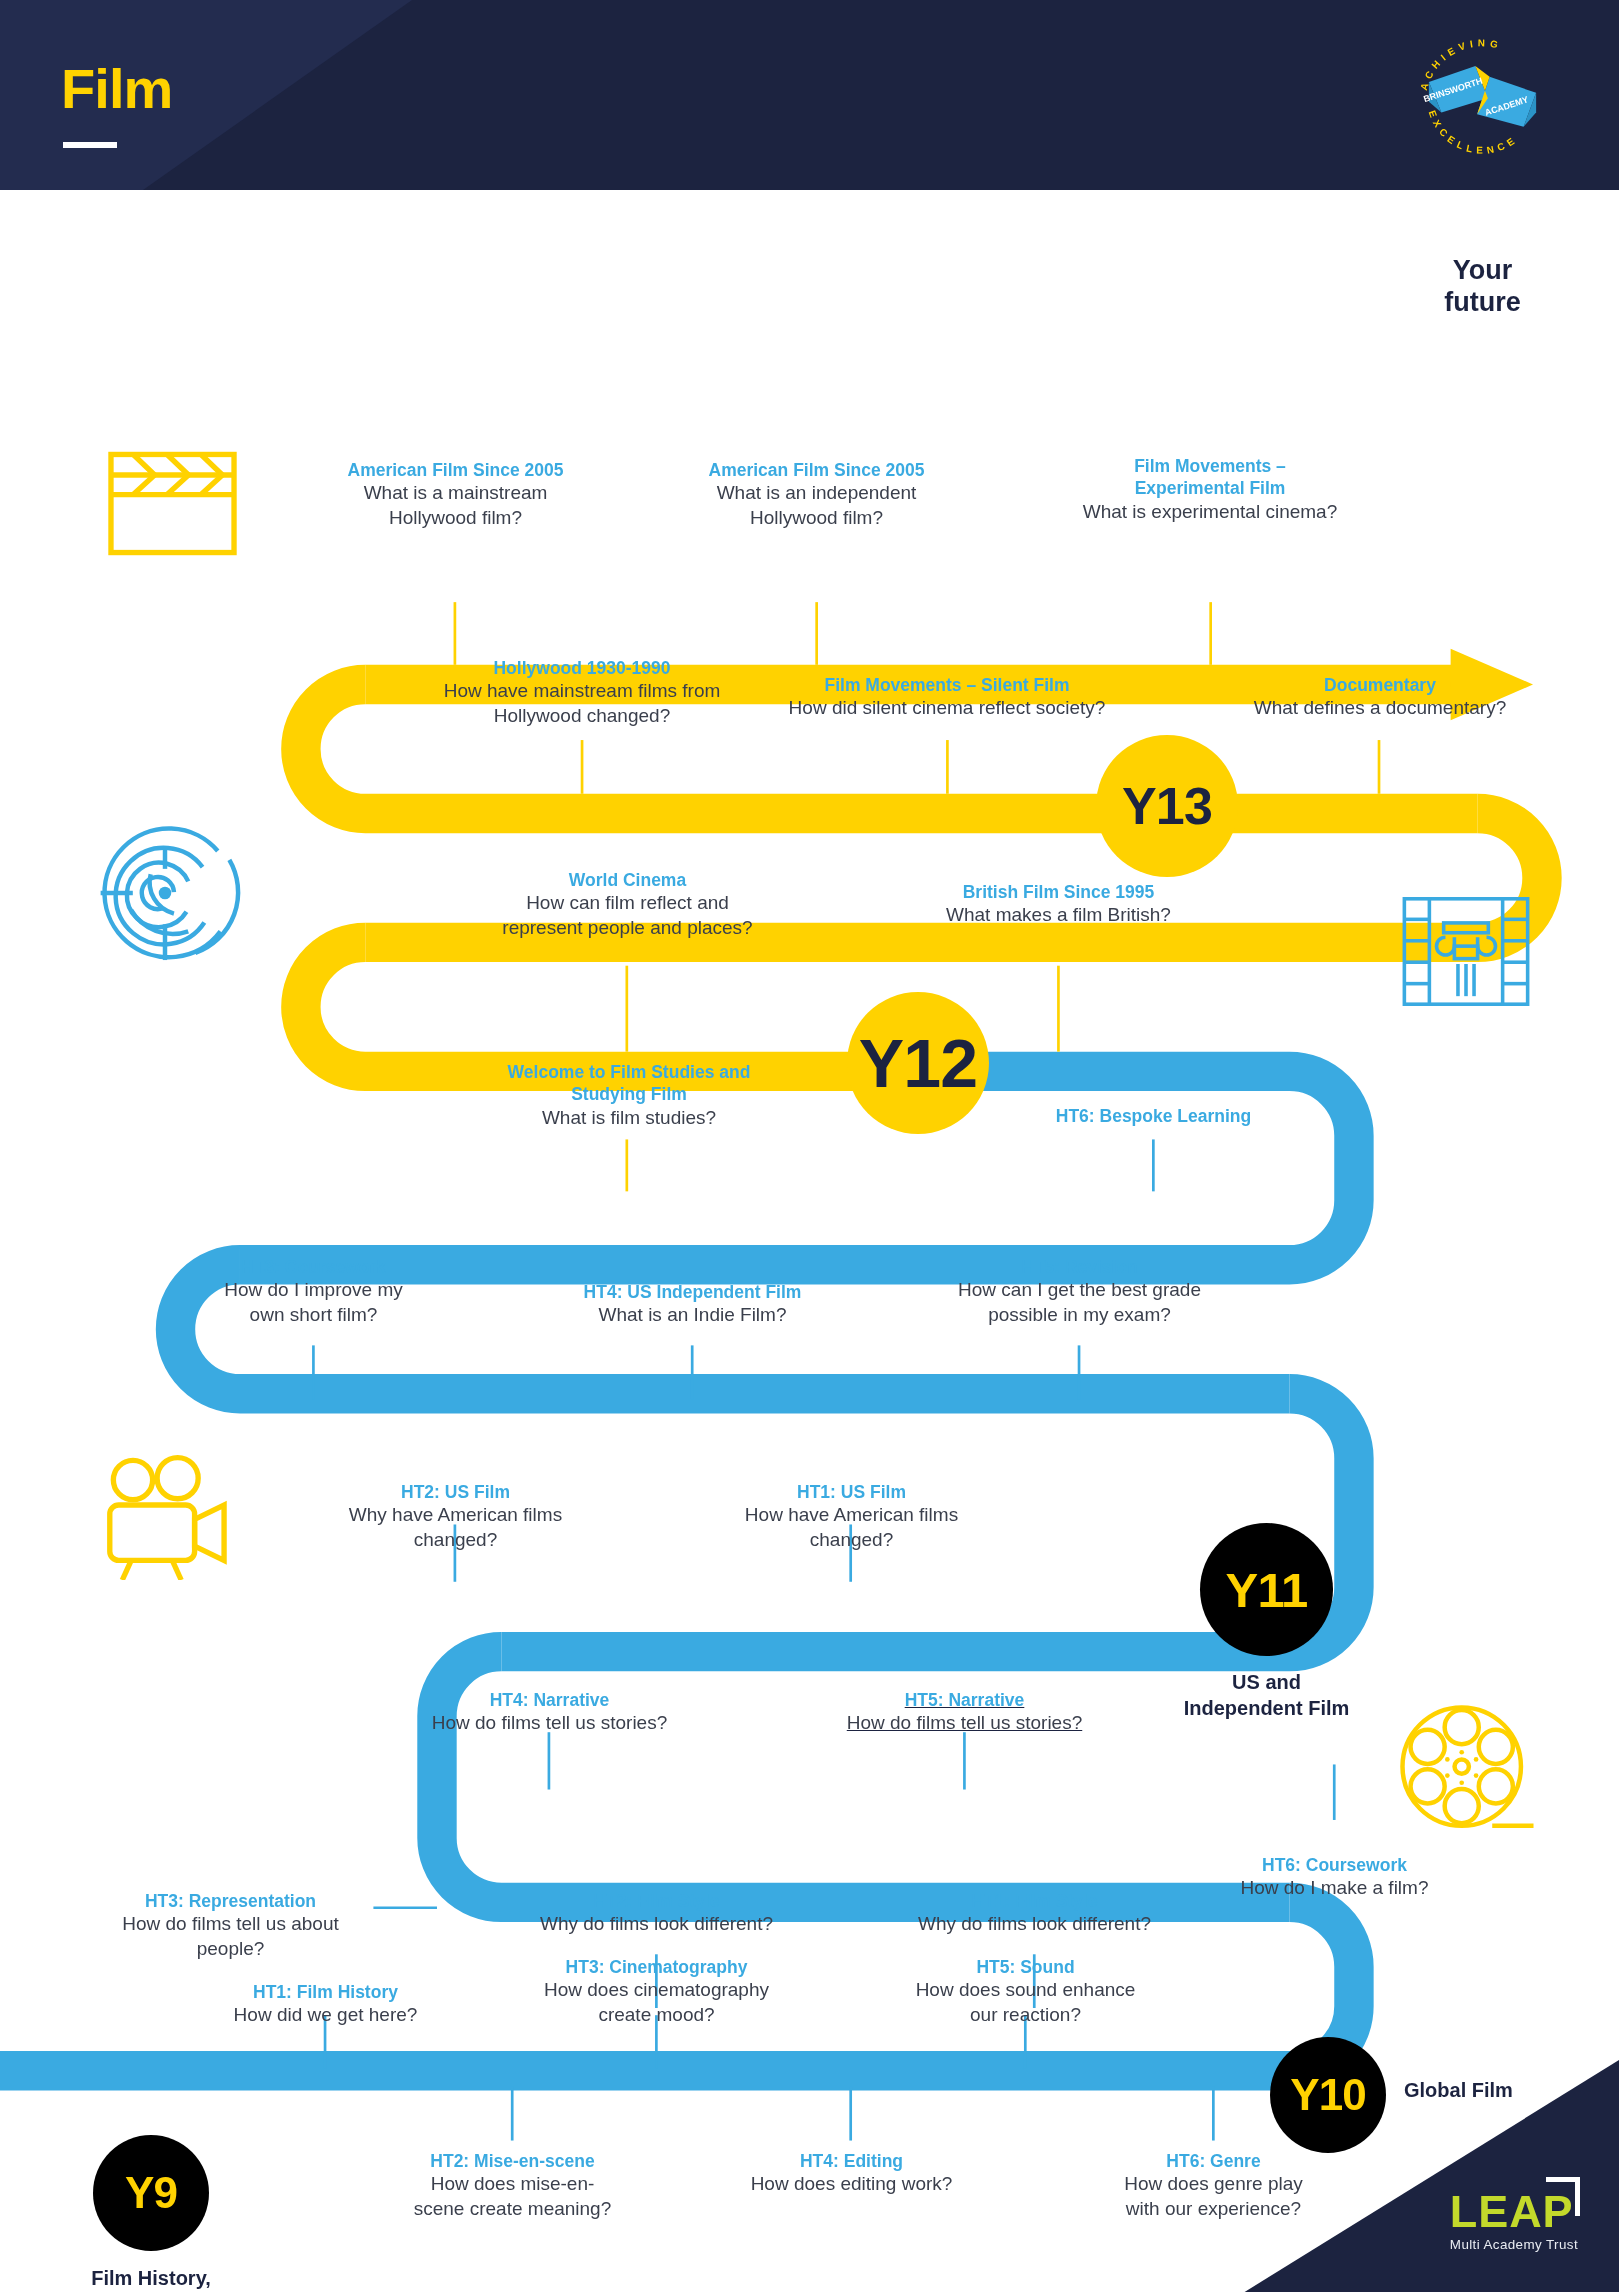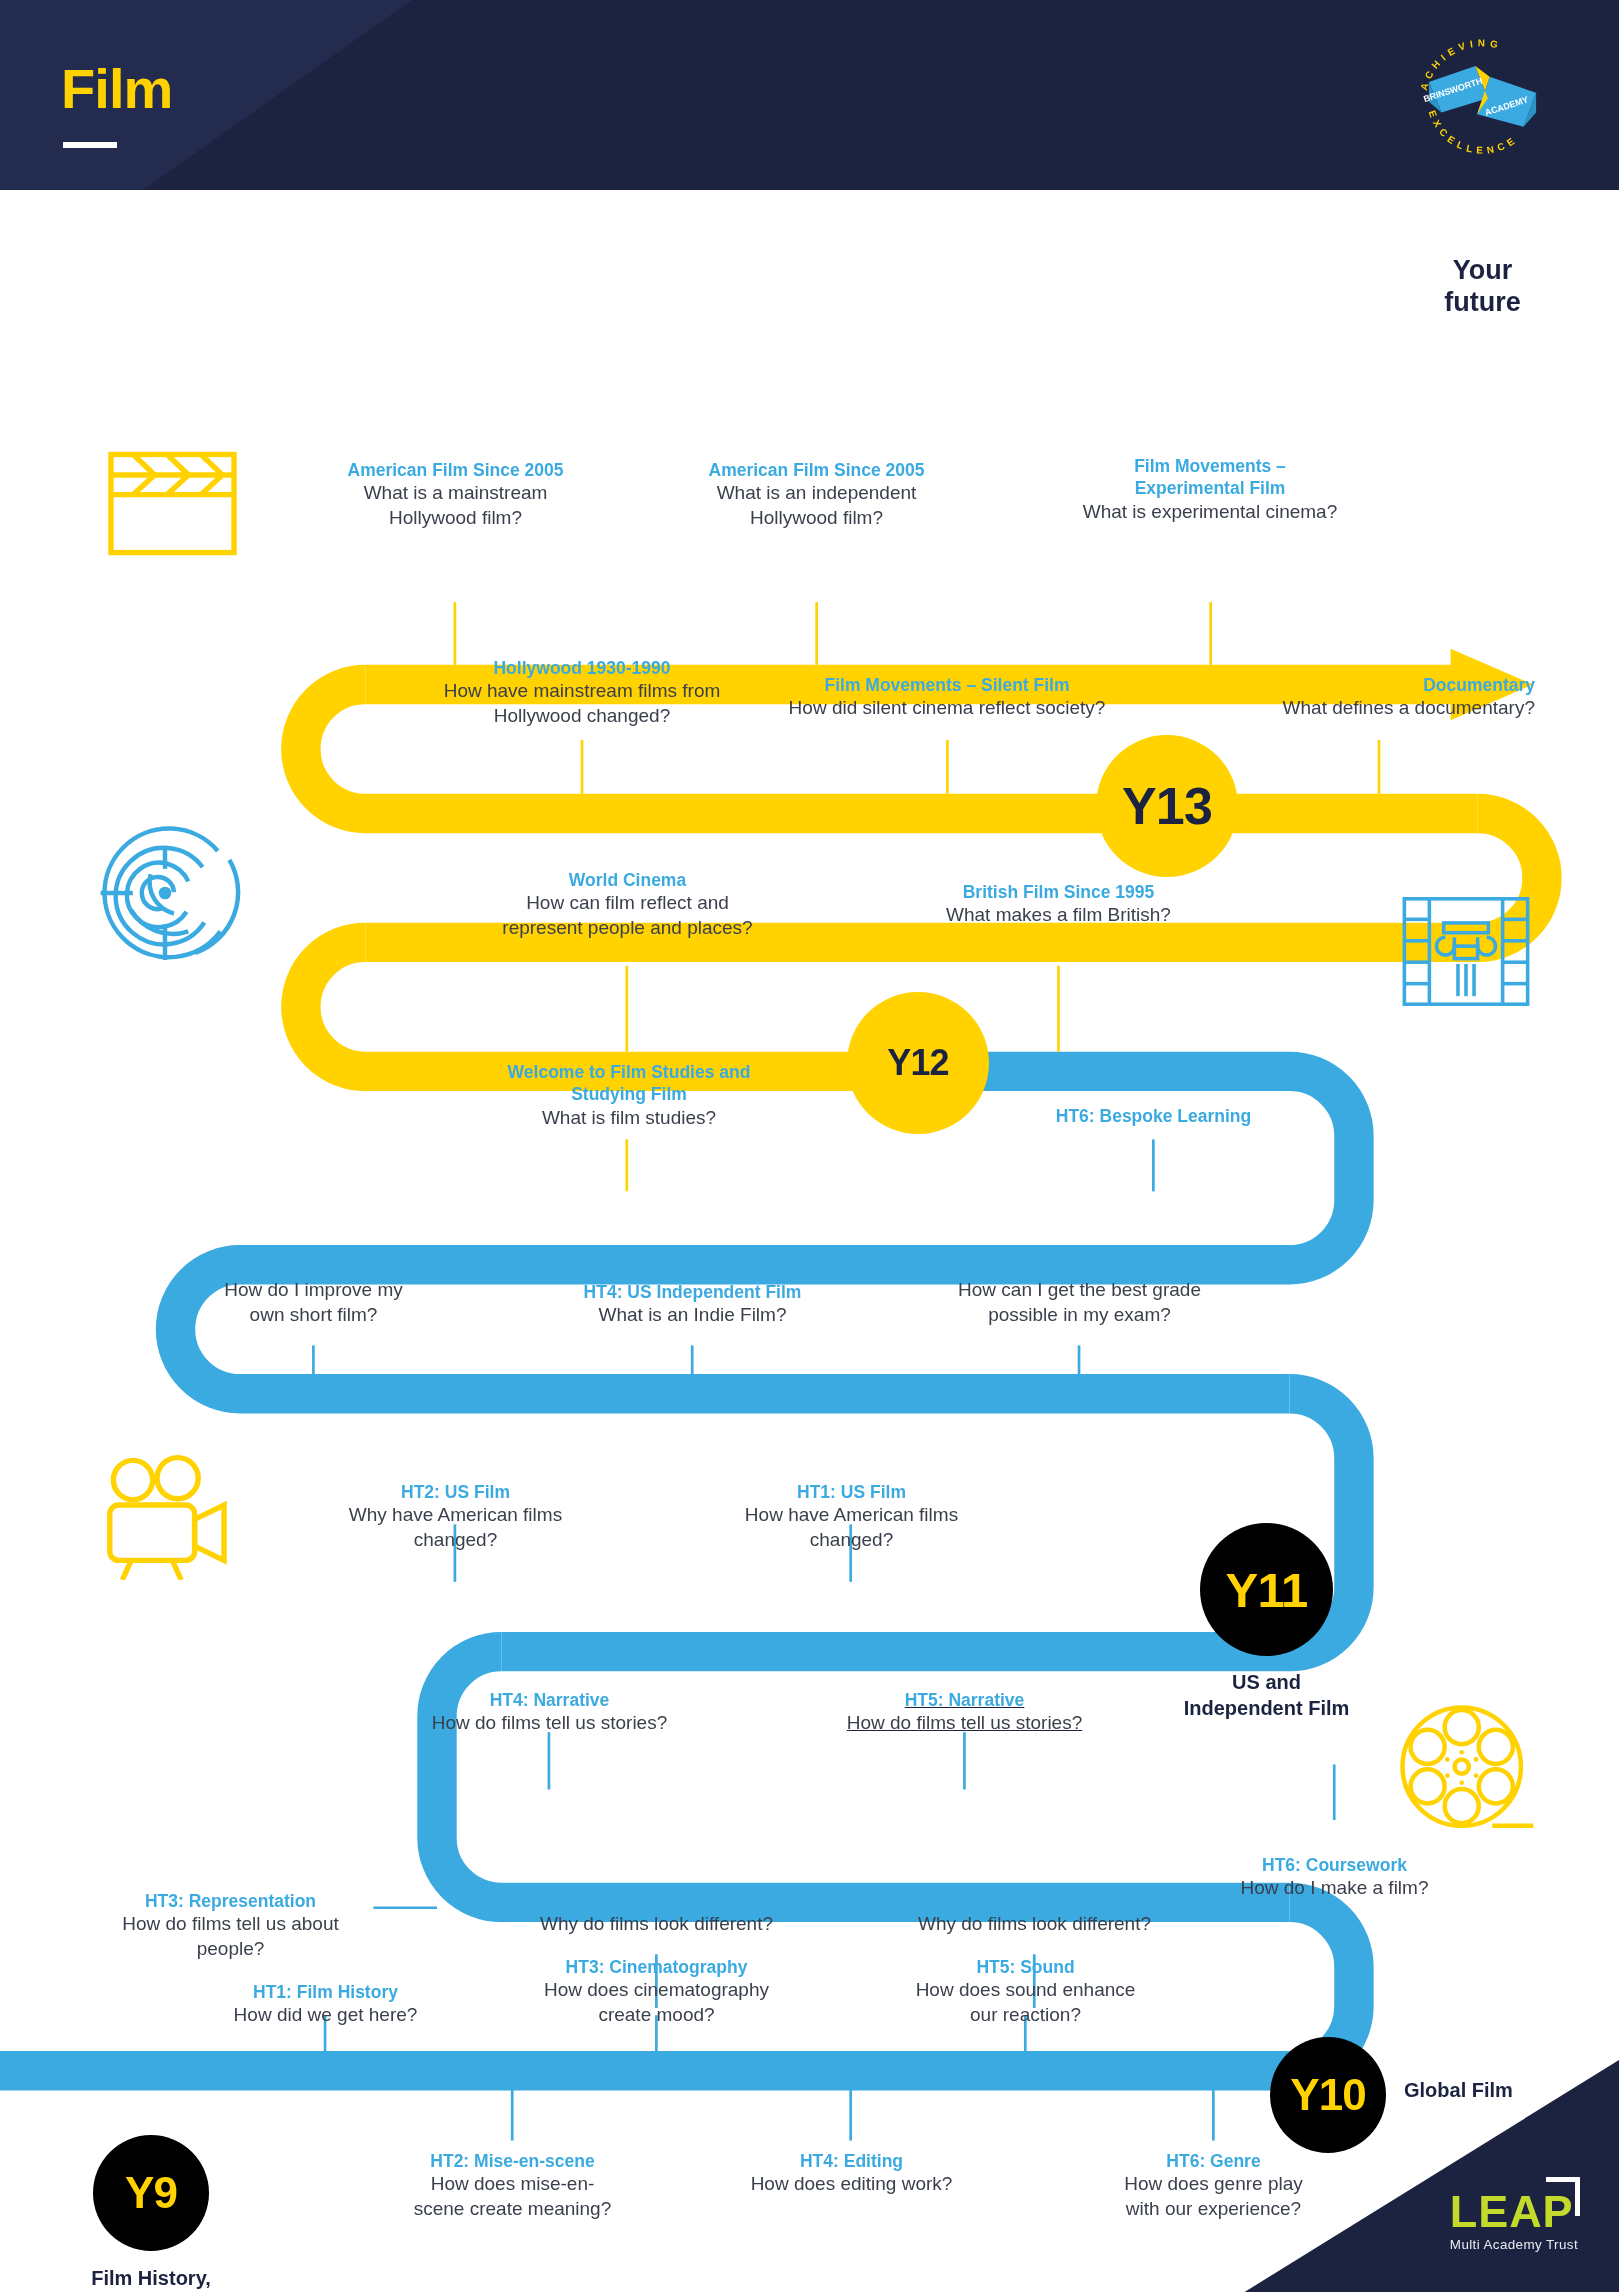--- a/index.html
+++ b/index.html
@@ -194,21 +194,21 @@
 
   <div class="node" style="left:421px; top:467px; width:322px;">
     <div class="ttl">Hollywood 1930-1990</div>
     <div class="qst">How have mainstream films from
 Hollywood changed?</div>
   </div>
   <div class="node" style="left:777px; top:484px; width:340px;">
     <div class="ttl">Film Movements – Silent Film</div>
     <div class="qst">How did silent cinema reflect society?</div>
   </div>
-  <div class="node" style="left:1225px; top:484px; width:310px;text-align:right;">
+  <div class="node" style="left:1225px; top:484px; width:310px;">
     <div class="ttl">Documentary</div>
     <div class="qst">What defines a documentary?</div>
   </div>
 
   <div class="node" style="left:484px; top:679px; width:287px;">
     <div class="ttl">World Cinema</div>
     <div class="qst">How can film reflect and
 represent people and places?</div>
   </div>
   <div class="node" style="left:915px; top:691px; width:287px;">
@@ -301,21 +301,21 @@
     <div class="qst">How does editing work?</div>
   </div>
   <div class="node" style="left:1070px; top:1960px; width:287px;">
     <div class="ttl">HT6: Genre</div>
     <div class="qst">How does genre play
 with our experience?</div>
   </div>
 
   <div class="ybub yellow" style="left:1096px; top:545px; width:142px; height:142px; font-size:52px;">Y13</div>
 
-  <div class="ybub yellow" style="left:847px; top:802px; width:142px; height:142px; font-size:36px;">Y12</div>
+  <div class="ybub yellow" style="left:847px; top:802px; width:142px; height:142px; font-size:68px;">Y12</div>
 
   <div class="ybub navy" style="left:1200px; top:1333px; width:133px; height:133px; font-size:49px;">Y11</div>
   <div class="ycap" style="left:1168px; top:1480px; width:197px;">US and
 Independent Film</div>
 
   <div class="ybub navy" style="left:1270px; top:1847px; width:116px; height:116px; font-size:44px;">Y10</div>
   <div class="ycap" style="left:1404px; top:1888px; width:161px; text-align:left;">Global Film</div>
 
   <div class="ybub navy" style="left:93px; top:1945px; width:116px; height:116px; font-size:44px;">Y9</div>
   <div class="ycap" style="left:39px; top:2076px; width:224px;">Film History,

